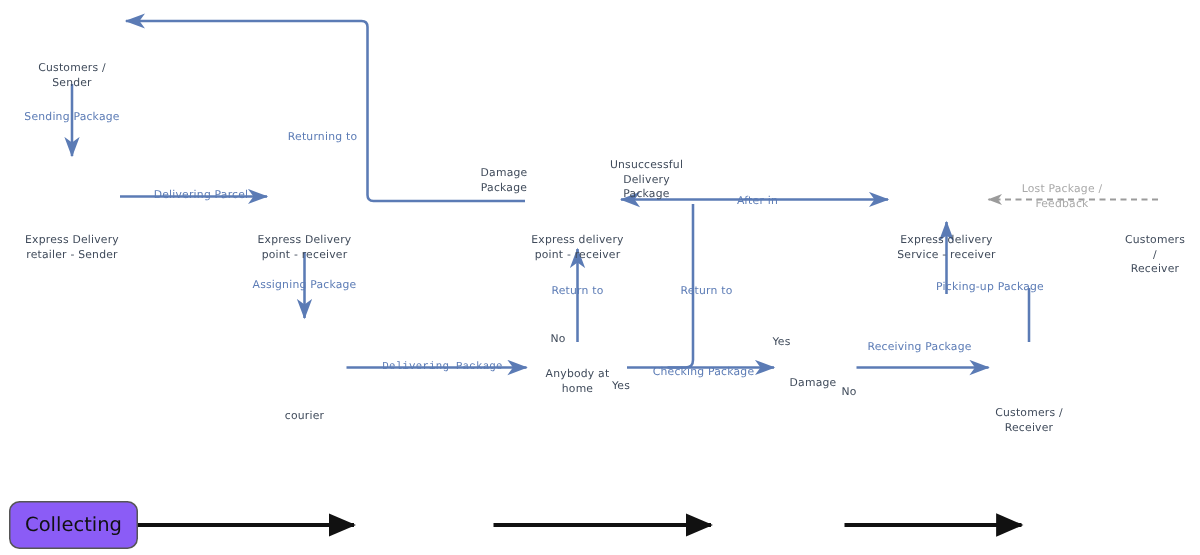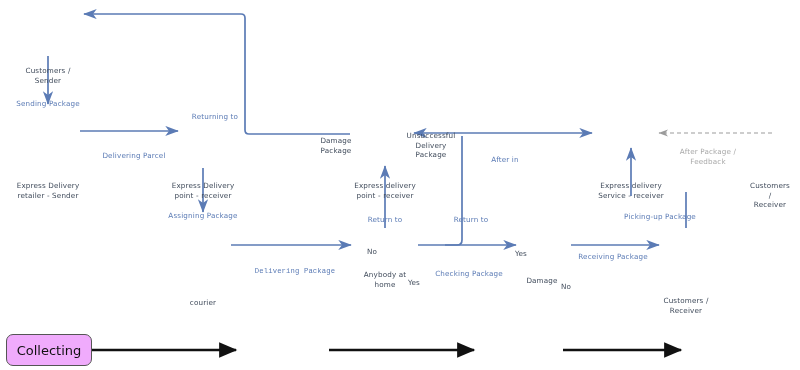--- a/index.html
+++ b/index.html
@@ -26,34 +26,33 @@
   .lbl {
     position: absolute;
     color: #5b7bb5;
     font-size: 7.2px;
     line-height: 1.35;
     letter-spacing: 0.15px;
     text-align: center;
     white-space: pre-line;
     transform: translateX(-50%);
     font-family: "DejaVu Sans", sans-serif;
-    margin-top: 26px;
   }
   .lbl.dark {
     color: #3f4a5a;
   }
   .lbl.faint {
     color: #a9a9a9;
   }
   .phase-box {
     position: absolute;
     box-sizing: border-box;
     border: 1.3px solid #555;
     border-radius: 7px;
-    background: #f0abfc;
+    background: #8b5cf6;
     display: flex;
     align-items: center;
     justify-content: center;
     color: #111;
     font-size: 13px;
     font-family: "DejaVu Sans", sans-serif;
     height: 32px;
     top: 334px;
   }
 </style>
@@ -144,21 +143,21 @@
   <div class="lbl dark" style="left:431px; top:105px;">Unsuccessful
 Delivery
 Package</div>
   <div class="lbl" style="left:505px; top:129px;">After in</div>
   <div class="lbl" style="left:385px; top:189px;">Return to</div>
   <div class="lbl" style="left:471px; top:189px;">Return to</div>
   <div class="lbl" style="left:469px; top:243px;">Checking Package</div>
   <div class="lbl dark" style="left:542px; top:250px;">Damage</div>
   <div class="lbl" style="left:613px; top:226px;">Receiving Package</div>
   <div class="lbl" style="left:660px; top:186px;">Picking-up Package</div>
-  <div class="lbl faint" style="left:708px; top:121px;">After Package /
+  <div class="lbl faint" style="left:708px; top:121px;">Lost Package /
 Feedback</div>
 
   <div class="lbl dark" style="left:372px; top:221px;">No</div>
   <div class="lbl dark" style="left:414px; top:252px;">Yes</div>
   <div class="lbl dark" style="left:521px; top:223px;">Yes</div>
   <div class="lbl dark" style="left:566px; top:256px;">No</div>
 
   <div class="phase-box" style="left:6px;   width:86px;">Collecting</div>
 
 </div>

